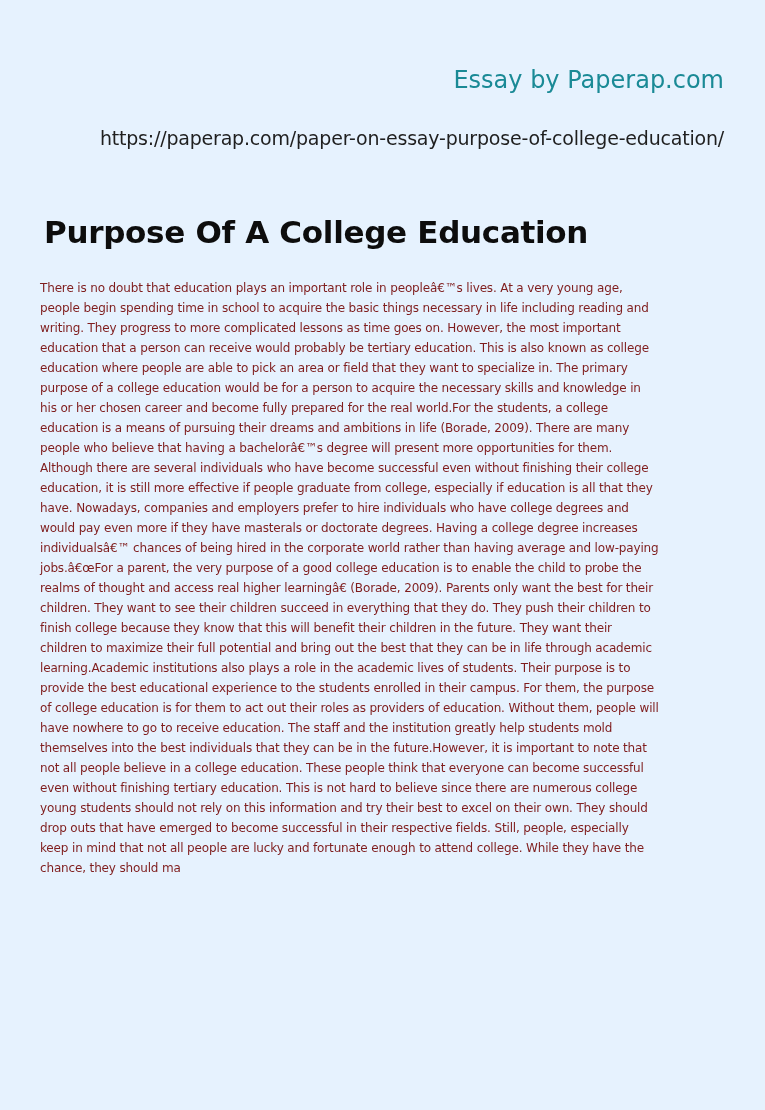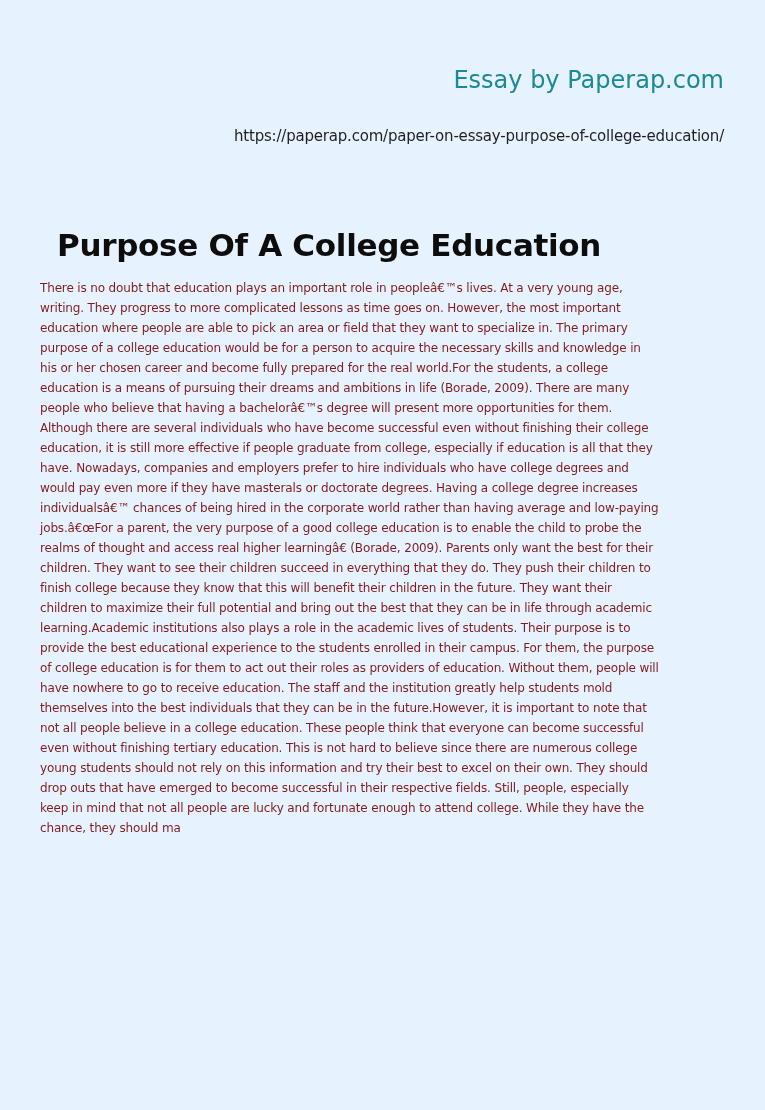--- a/index.html
+++ b/index.html
@@ -23,30 +23,30 @@
       color: #1a8a96;
       letter-spacing: 0;
       white-space: nowrap;
       text-decoration: none;
       text-align: right;
     }
     .source-url {
       position: absolute;
       right: 41px;
       top: 127px;
-      font-size: 15px;
+      font-size: 19px;
       color: #1f1f1f;
       white-space: nowrap;
       letter-spacing: -0.2px;
     }
     .page-title {
       position: absolute;
       left: 40px;
       top: 210px;
-      margin: 17px;
+      margin: 4px;
       font-size: 31px;
       font-weight: bold;
       color: #0d0d0d;
       white-space: nowrap;
       letter-spacing: -0.3px;
     }
     .essay-body {
       position: absolute;
       left: 40px;
       top: 278px;
@@ -64,21 +64,23 @@
 </head>
 <body>
 
 <a class="brand">Essay by Paperap.com</a>
 <div class="source-url">https://paperap.com/paper-on-essay-purpose-of-college-education/</div>
 
 <h1 class="page-title">Purpose Of A College Education</h1>
 
 <div class="essay-body">
   <span class="essay-line">There is no doubt that education plays an important role in peopleâ€™s lives. At a very young age,</span>
+  <span class="essay-line">people begin spending time in school to acquire the basic things necessary in life including reading and</span>
   <span class="essay-line">writing. They progress to more complicated lessons as time goes on. However, the most important</span>
+  <span class="essay-line">education that a person can receive would probably be tertiary education. This is also known as college</span>
   <span class="essay-line">education where people are able to pick an area or field that they want to specialize in. The primary</span>
   <span class="essay-line">purpose of a college education would be for a person to acquire the necessary skills and knowledge in</span>
   <span class="essay-line">his or her chosen career and become fully prepared for the real world.For the students, a college</span>
   <span class="essay-line">education is a means of pursuing their dreams and ambitions in life (Borade, 2009). There are many</span>
   <span class="essay-line">people who believe that having a bachelorâ€™s degree will present more opportunities for them.</span>
   <span class="essay-line">Although there are several individuals who have become successful even without finishing their college</span>
   <span class="essay-line">education, it is still more effective if people graduate from college, especially if education is all that they</span>
   <span class="essay-line">have. Nowadays, companies and employers prefer to hire individuals who have college degrees and</span>
   <span class="essay-line">would pay even more if they have masterals or doctorate degrees. Having a college degree increases</span>
   <span class="essay-line">individualsâ€™ chances of being hired in the corporate world rather than having average and low-paying</span>

